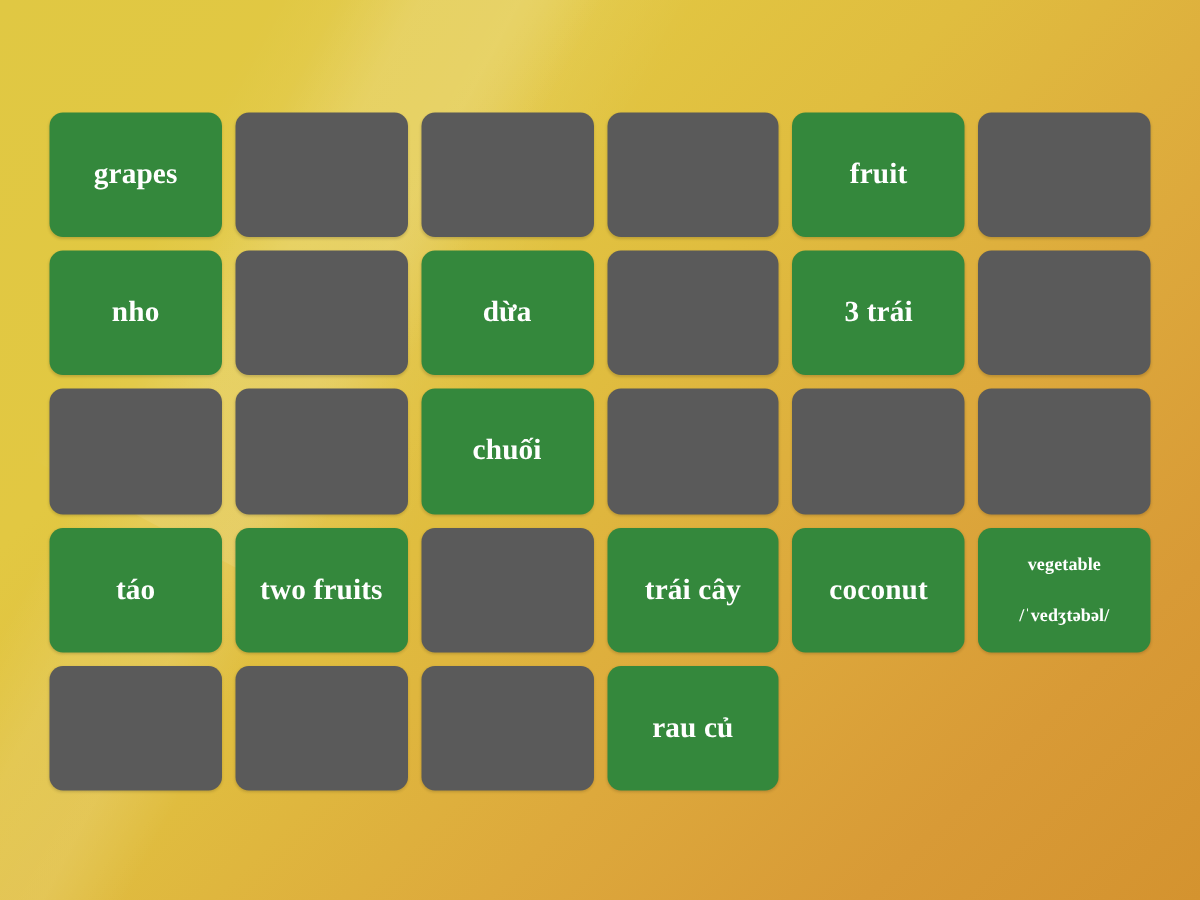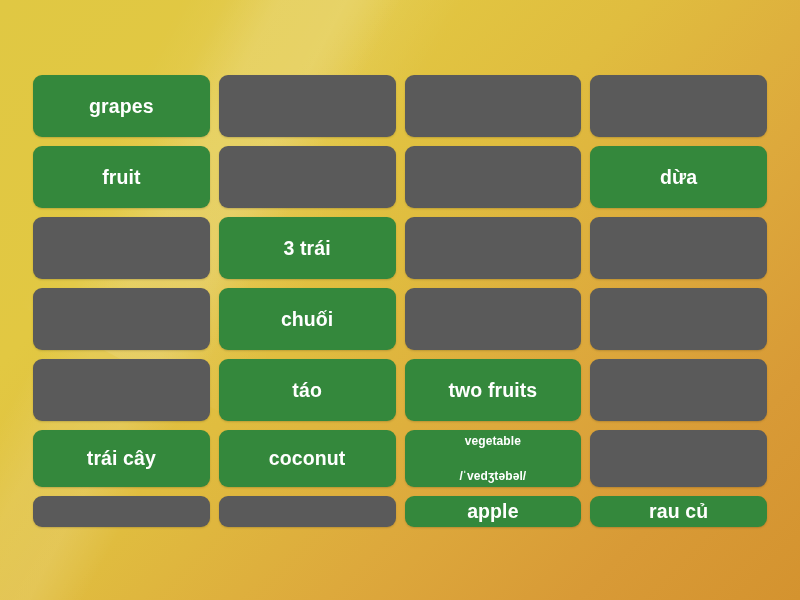--- a/index.html
+++ b/index.html
@@ -53,24 +53,25 @@
     pointer-events: none;
   }
 
   #board {
     position: absolute;
     left: 33px;
     top: 75px;
     width: 734px;
     height: 452px;
     display: grid;
-    grid-template-columns: repeat(4, 1fr);
+    grid-template-columns: repeat(6, 1fr);
     grid-template-rows: repeat(5, 1fr);
     column-gap: 9px;
     row-gap: 9px;
+    font-family: Liberation Serif, serif;
   }
 
   .card {
     position: relative;
     border-radius: 9px;
     display: flex;
     align-items: center;
     justify-content: center;
     text-align: center;
     box-sizing: border-box;
@@ -118,20 +119,23 @@
       <div class="card is-face-up">
         <div class="card-label">grapes</div>
       </div>
       <div class="card is-face-down"></div>
       <div class="card is-face-down"></div>
       <div class="card is-face-down"></div>
       <div class="card is-face-up">
         <div class="card-label">fruit</div>
       </div>
       <div class="card is-face-down"></div>
+      <div class="card is-face-up">
+        <div class="card-label">nho</div>
+      </div>
       <div class="card is-face-down"></div>
       <div class="card is-face-up">
         <div class="card-label">dừa</div>
       </div>
       <div class="card is-face-down"></div>
       <div class="card is-face-up">
         <div class="card-label">3 trái</div>
       </div>
       <div class="card is-face-down"></div>
       <div class="card is-face-down"></div>
@@ -155,19 +159,16 @@
       <div class="card is-face-up">
         <div class="card-label">coconut</div>
       </div>
       <div class="card is-face-up">
         <div class="card-label is-small">vegetable<span class="ipa">/ˈvedʒtəbəl/</span></div>
       </div>
       <div class="card is-face-down"></div>
       <div class="card is-face-down"></div>
       <div class="card is-face-down"></div>
       <div class="card is-face-up">
-        <div class="card-label">apple</div>
-      </div>
-      <div class="card is-face-up">
         <div class="card-label">rau củ</div>
       </div>
     </div>
 </div>
 
 </body></html>

